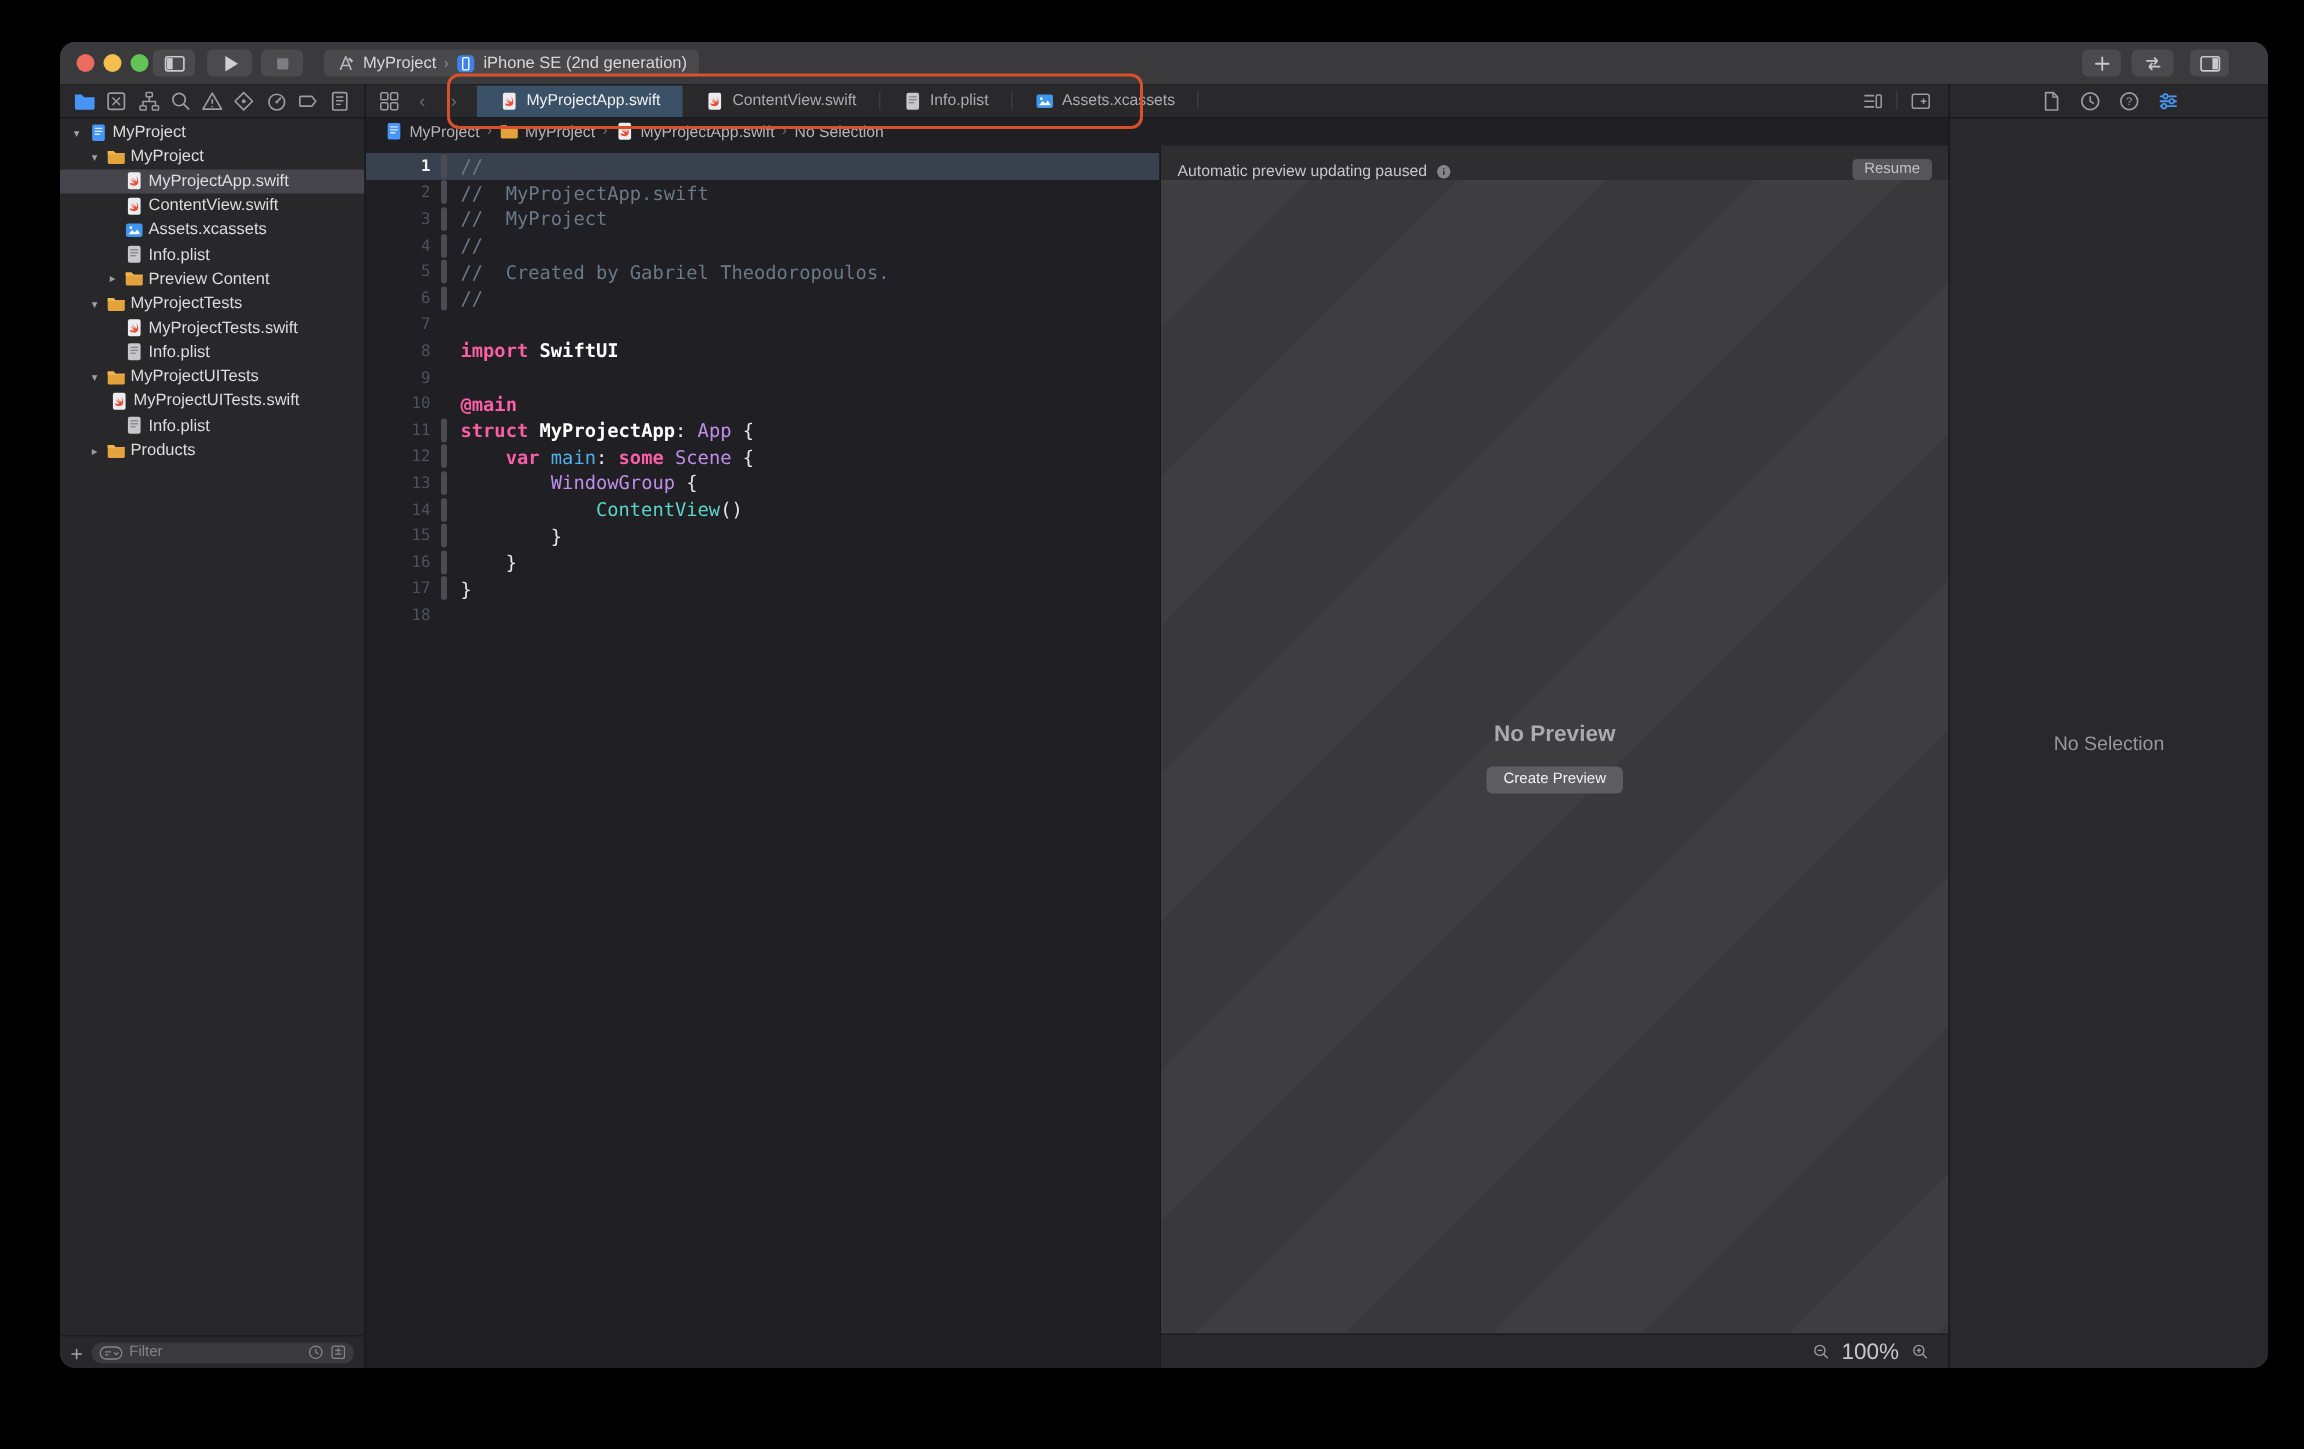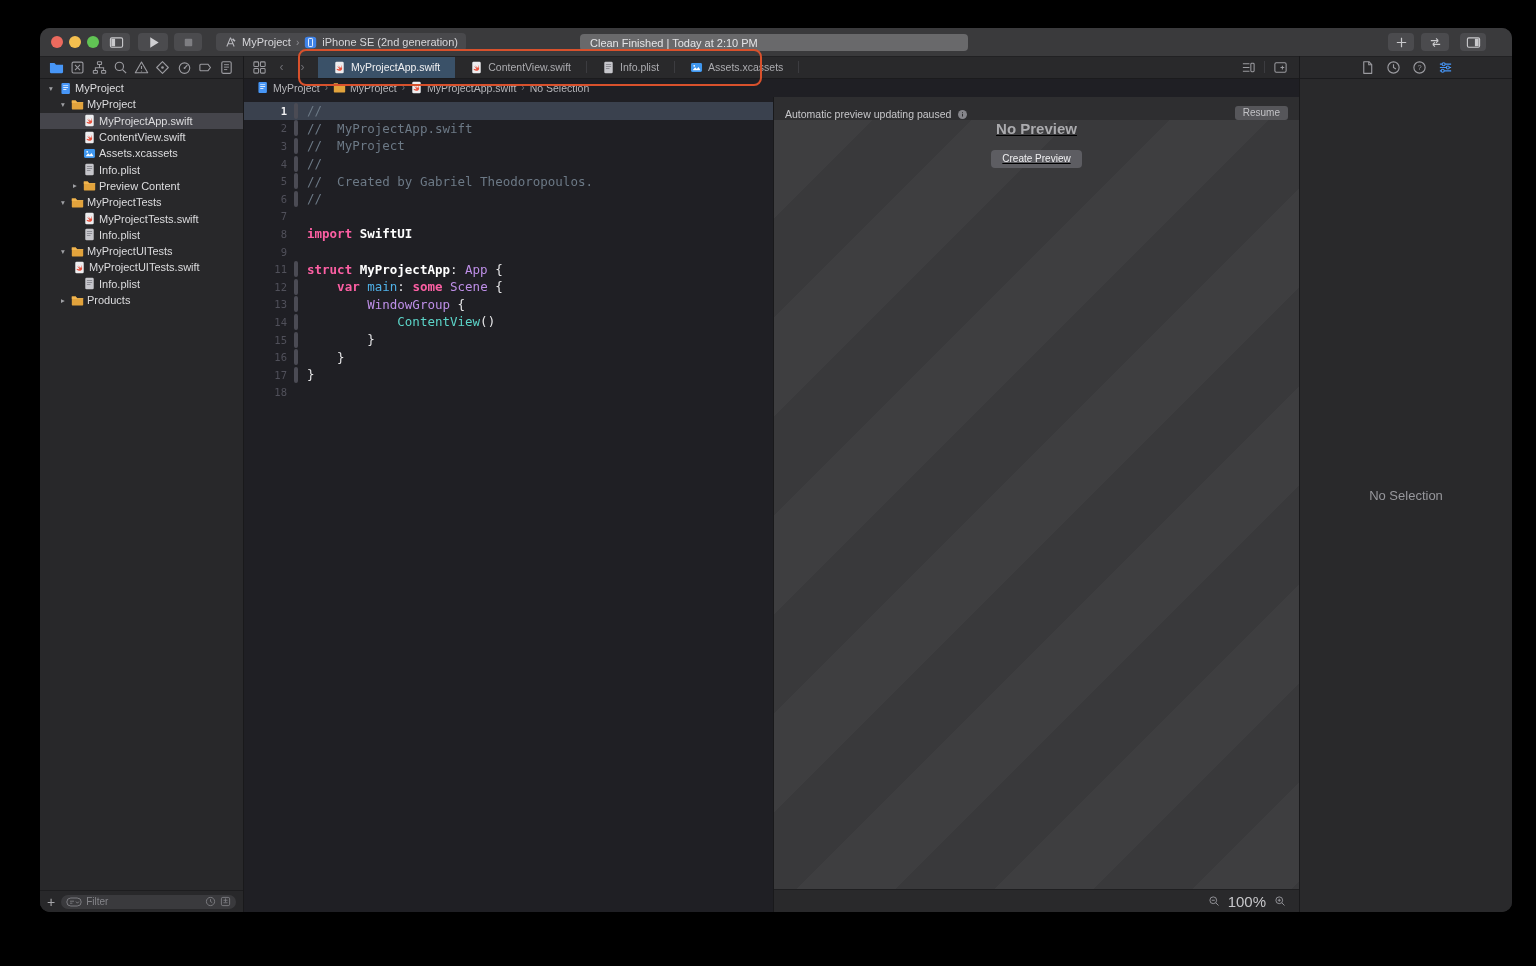--- a/index.html
+++ b/index.html
@@ -70,21 +70,21 @@
   .cm{color:#6C7986;} .kw{color:#FC5FA3;font-weight:600;} .ty{color:#BE8FE8;}
   .pr{color:#4FB1E8;} .fn{color:#5CD5C9;} .pl{color:#E7E7E9;} .b{color:#FFFFFF;font-weight:700;}
 
   
   .preview{position:absolute;left:733px;top:69px;width:527px;bottom:0;background:#2E2E30;
            border-left:1px solid #19191B;border-right:1px solid #19191B;box-sizing:border-box;}
   .pv-header{height:23px;display:flex;align-items:flex-end;padding:0 11px;font-size:10.5px;color:#C7C7CA;gap:6px;}
   .resume-btn{margin-left:auto;background:#56565A;border-radius:3px;padding:1px 8px 2px;font-size:10px;color:#C2C2C6;}
   .pv-canvas{position:absolute;top:23px;left:0;right:0;bottom:22px;
              background:repeating-linear-gradient(135deg,#3E3E40 0 70px,#39393B 70px 140px);
-             display:flex;flex-direction:column;align-items:center;justify-content:flex-start;text-decoration:underline;}
+             display:flex;flex-direction:column;align-items:center;justify-content:center;}
   .nopv{font-size:15px;font-weight:bold;color:#ABABAE;}
   .create-btn{margin-top:13px;background:#5D5D62;border-radius:4px;padding:3px 11px 4px;font-size:10px;color:#F0F0F2;}
   .pv-footer{position:absolute;bottom:0;left:0;right:0;height:22px;background:#29292B;border-top:1px solid #1F1F21;
              display:flex;align-items:center;justify-content:flex-end;gap:8px;padding-right:13px;font-size:15px;color:#C7C7CA;}
 
   
   .inspector{position:absolute;left:1260px;top:50px;width:212px;bottom:0;background:#29292B;
              display:flex;align-items:center;justify-content:center;}
   .nosel{font-size:13px;color:#97979C;}
 
@@ -137,23 +137,20 @@
       <span class="sep">›</span>
       <span class="ic">
           <svg viewBox="0 0 16 16">
             <rect x="1" y="1" width="14" height="14" rx="3.5" fill="#3E82E8"></rect>
             <rect x="5.5" y="3" width="5" height="10" rx="1" fill="none" stroke="#fff" stroke-width="1.1"></rect>
           </svg>
         </span>
       <span>iPhone SE (2nd generation)</span>
     </div>
 
-    <div class="pill status">
-      <span>Clean Finished | Today at 2:10 PM</span>
-    </div>
 
     <div class="tb-btn" style="left:1348px;width:26px">
       <span class="ic ic16">
           <svg viewBox="0 0 16 16">
             <path d="M8 3v10M3 8h10" stroke="#C9C9CC" stroke-width="1.3"></path>
           </svg>
         </span>
     </div>
     <div class="tb-btn" style="left:1381px;width:28px">
       <span class="ic ic16">
@@ -593,20 +590,25 @@
     <span class="num">8</span>
     <span class="rib "></span>
     <span class="codeTxt"><span class="kw">import</span><span class="pl"> </span><span class="b">SwiftUI</span></span>
         </div>
         <div class="line ">
     <span class="num">9</span>
     <span class="rib "></span>
     <span class="codeTxt"></span>
         </div>
         <div class="line ">
+    <span class="num">10</span>
+    <span class="rib "></span>
+    <span class="codeTxt"><span class="kw">@main</span></span>
+        </div>
+        <div class="line ">
     <span class="num">11</span>
     <span class="rib on"></span>
     <span class="codeTxt"><span class="kw">struct</span><span class="pl"> </span><span class="b">MyProjectApp</span><span class="pl">: </span><span class="ty">App</span><span class="pl"> {</span></span>
         </div>
         <div class="line ">
     <span class="num">12</span>
     <span class="rib on"></span>
     <span class="codeTxt"><span class="pl">    </span><span class="kw">var</span><span class="pl"> </span><span class="pr">main</span><span class="pl">: </span><span class="kw">some</span><span class="pl"> </span><span class="ty">Scene</span><span class="pl"> {</span></span>
         </div>
         <div class="line ">

